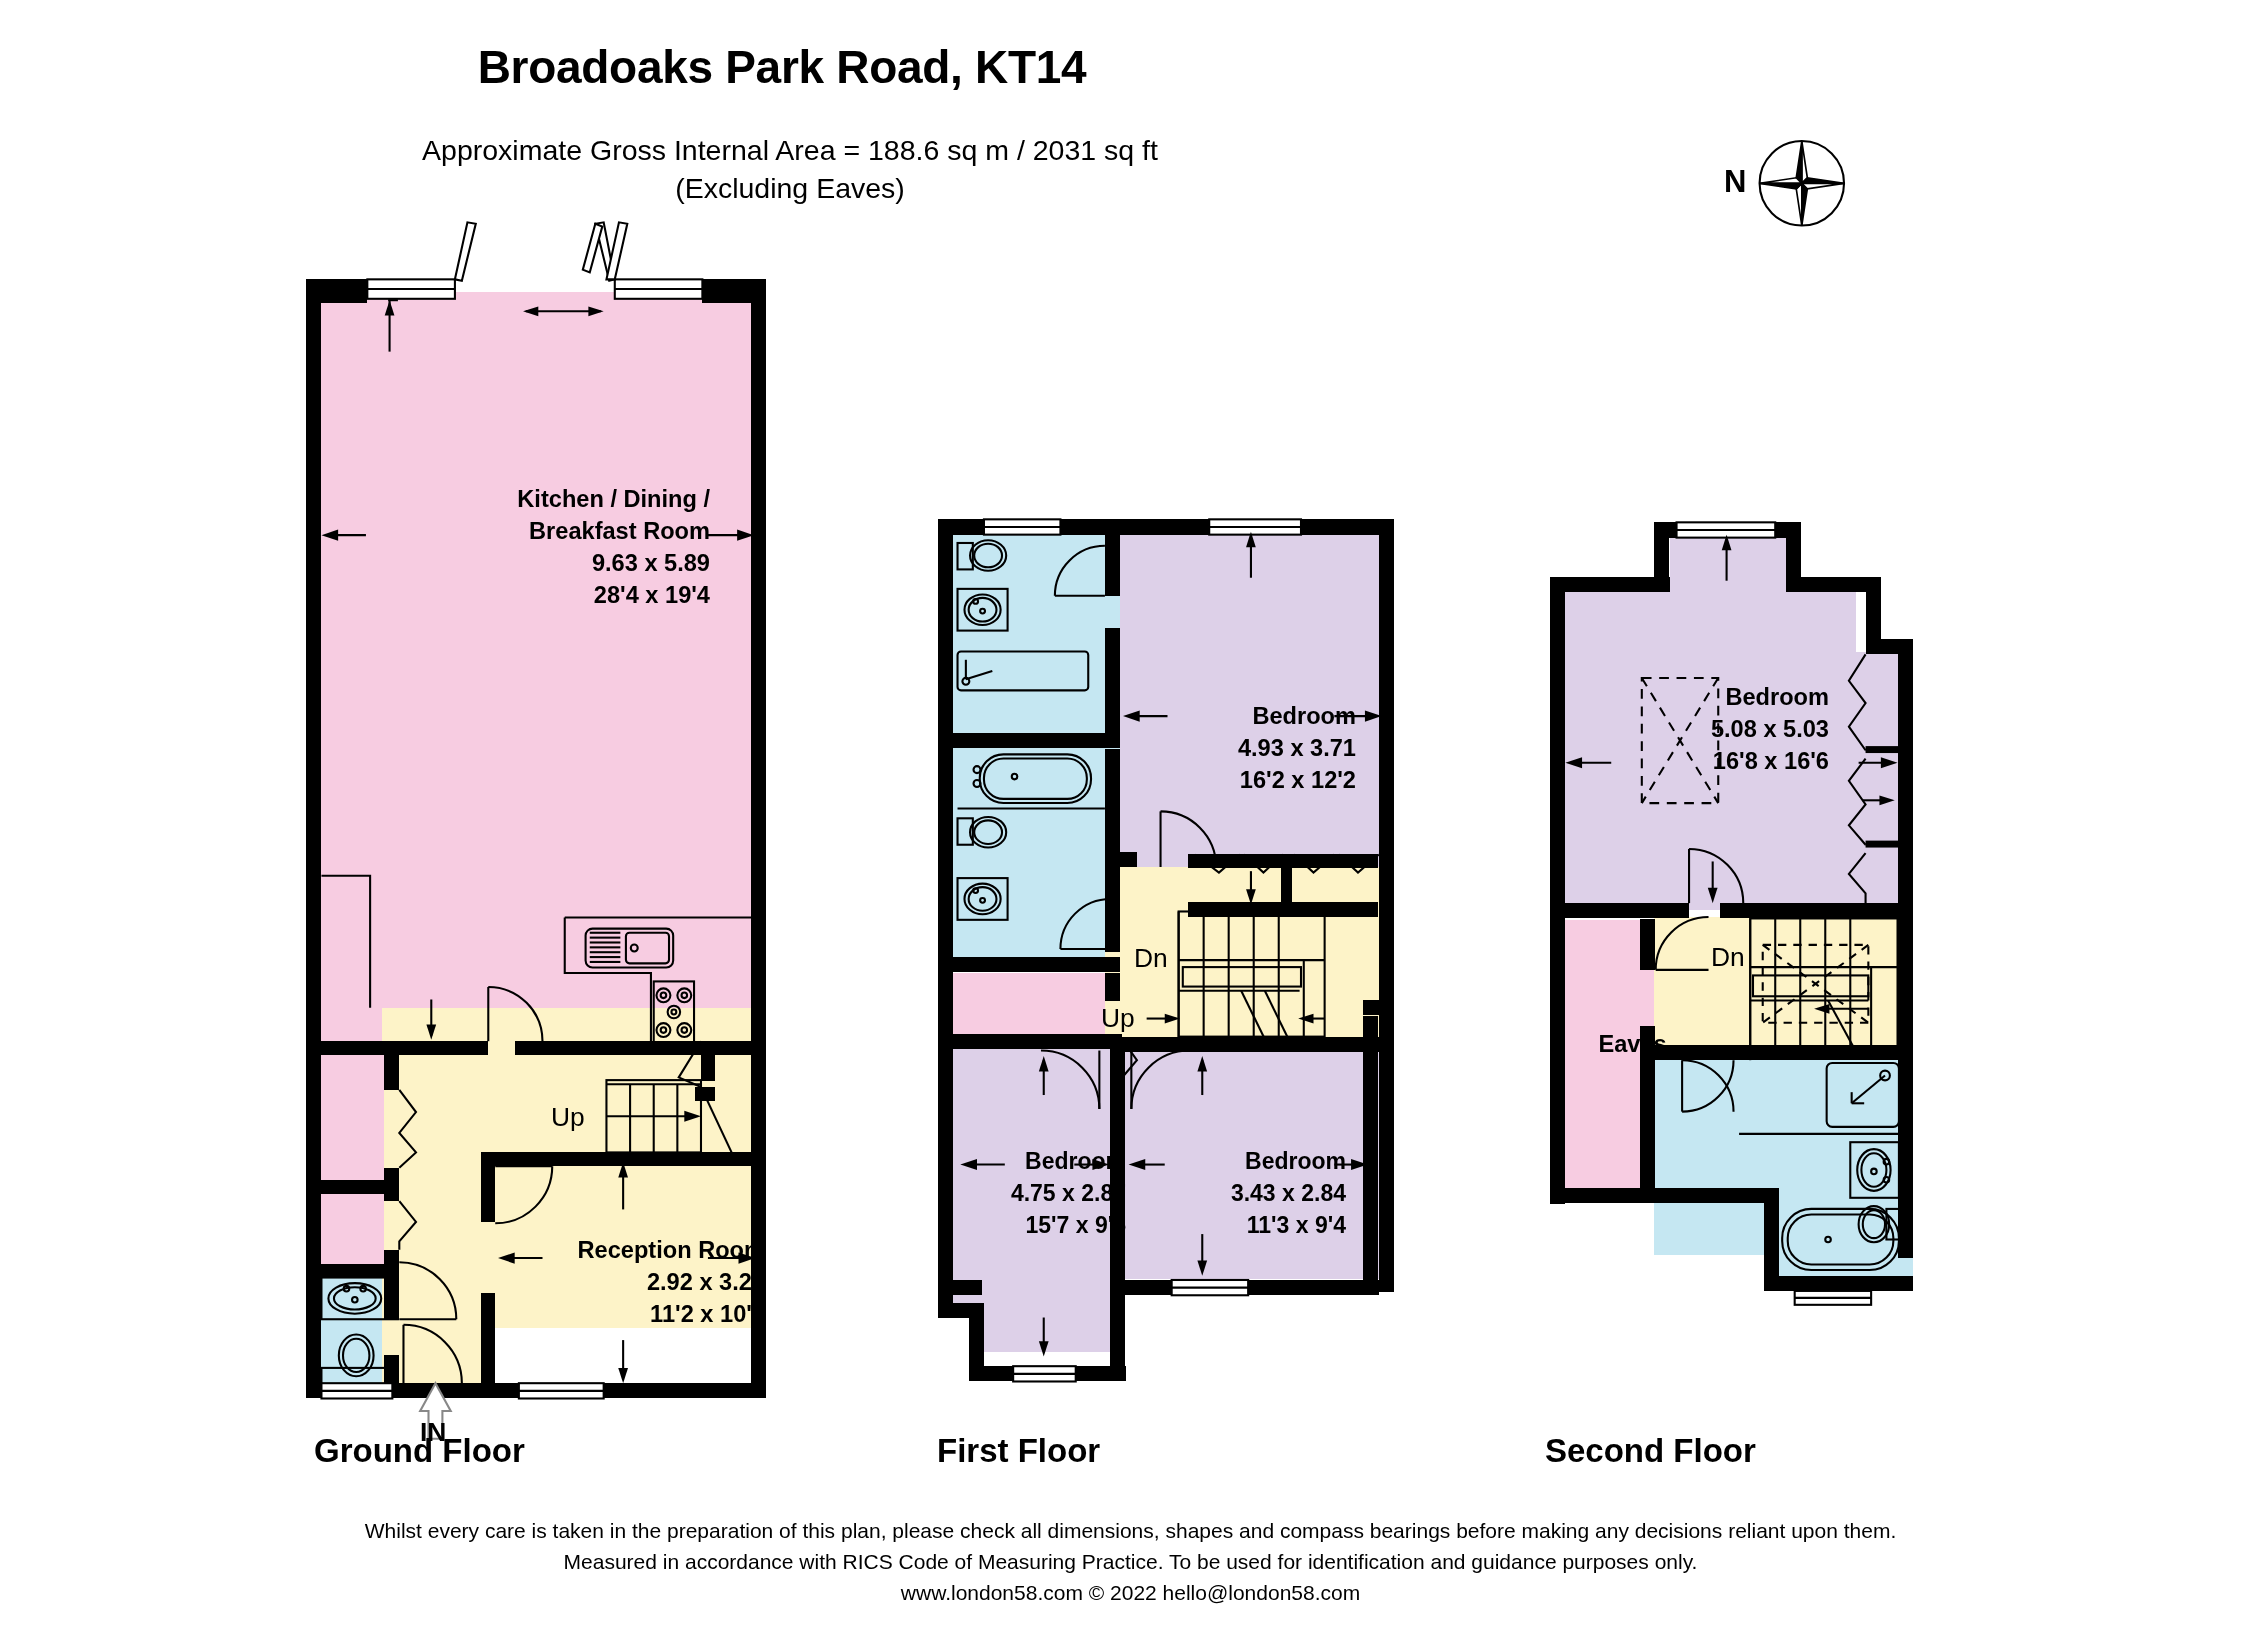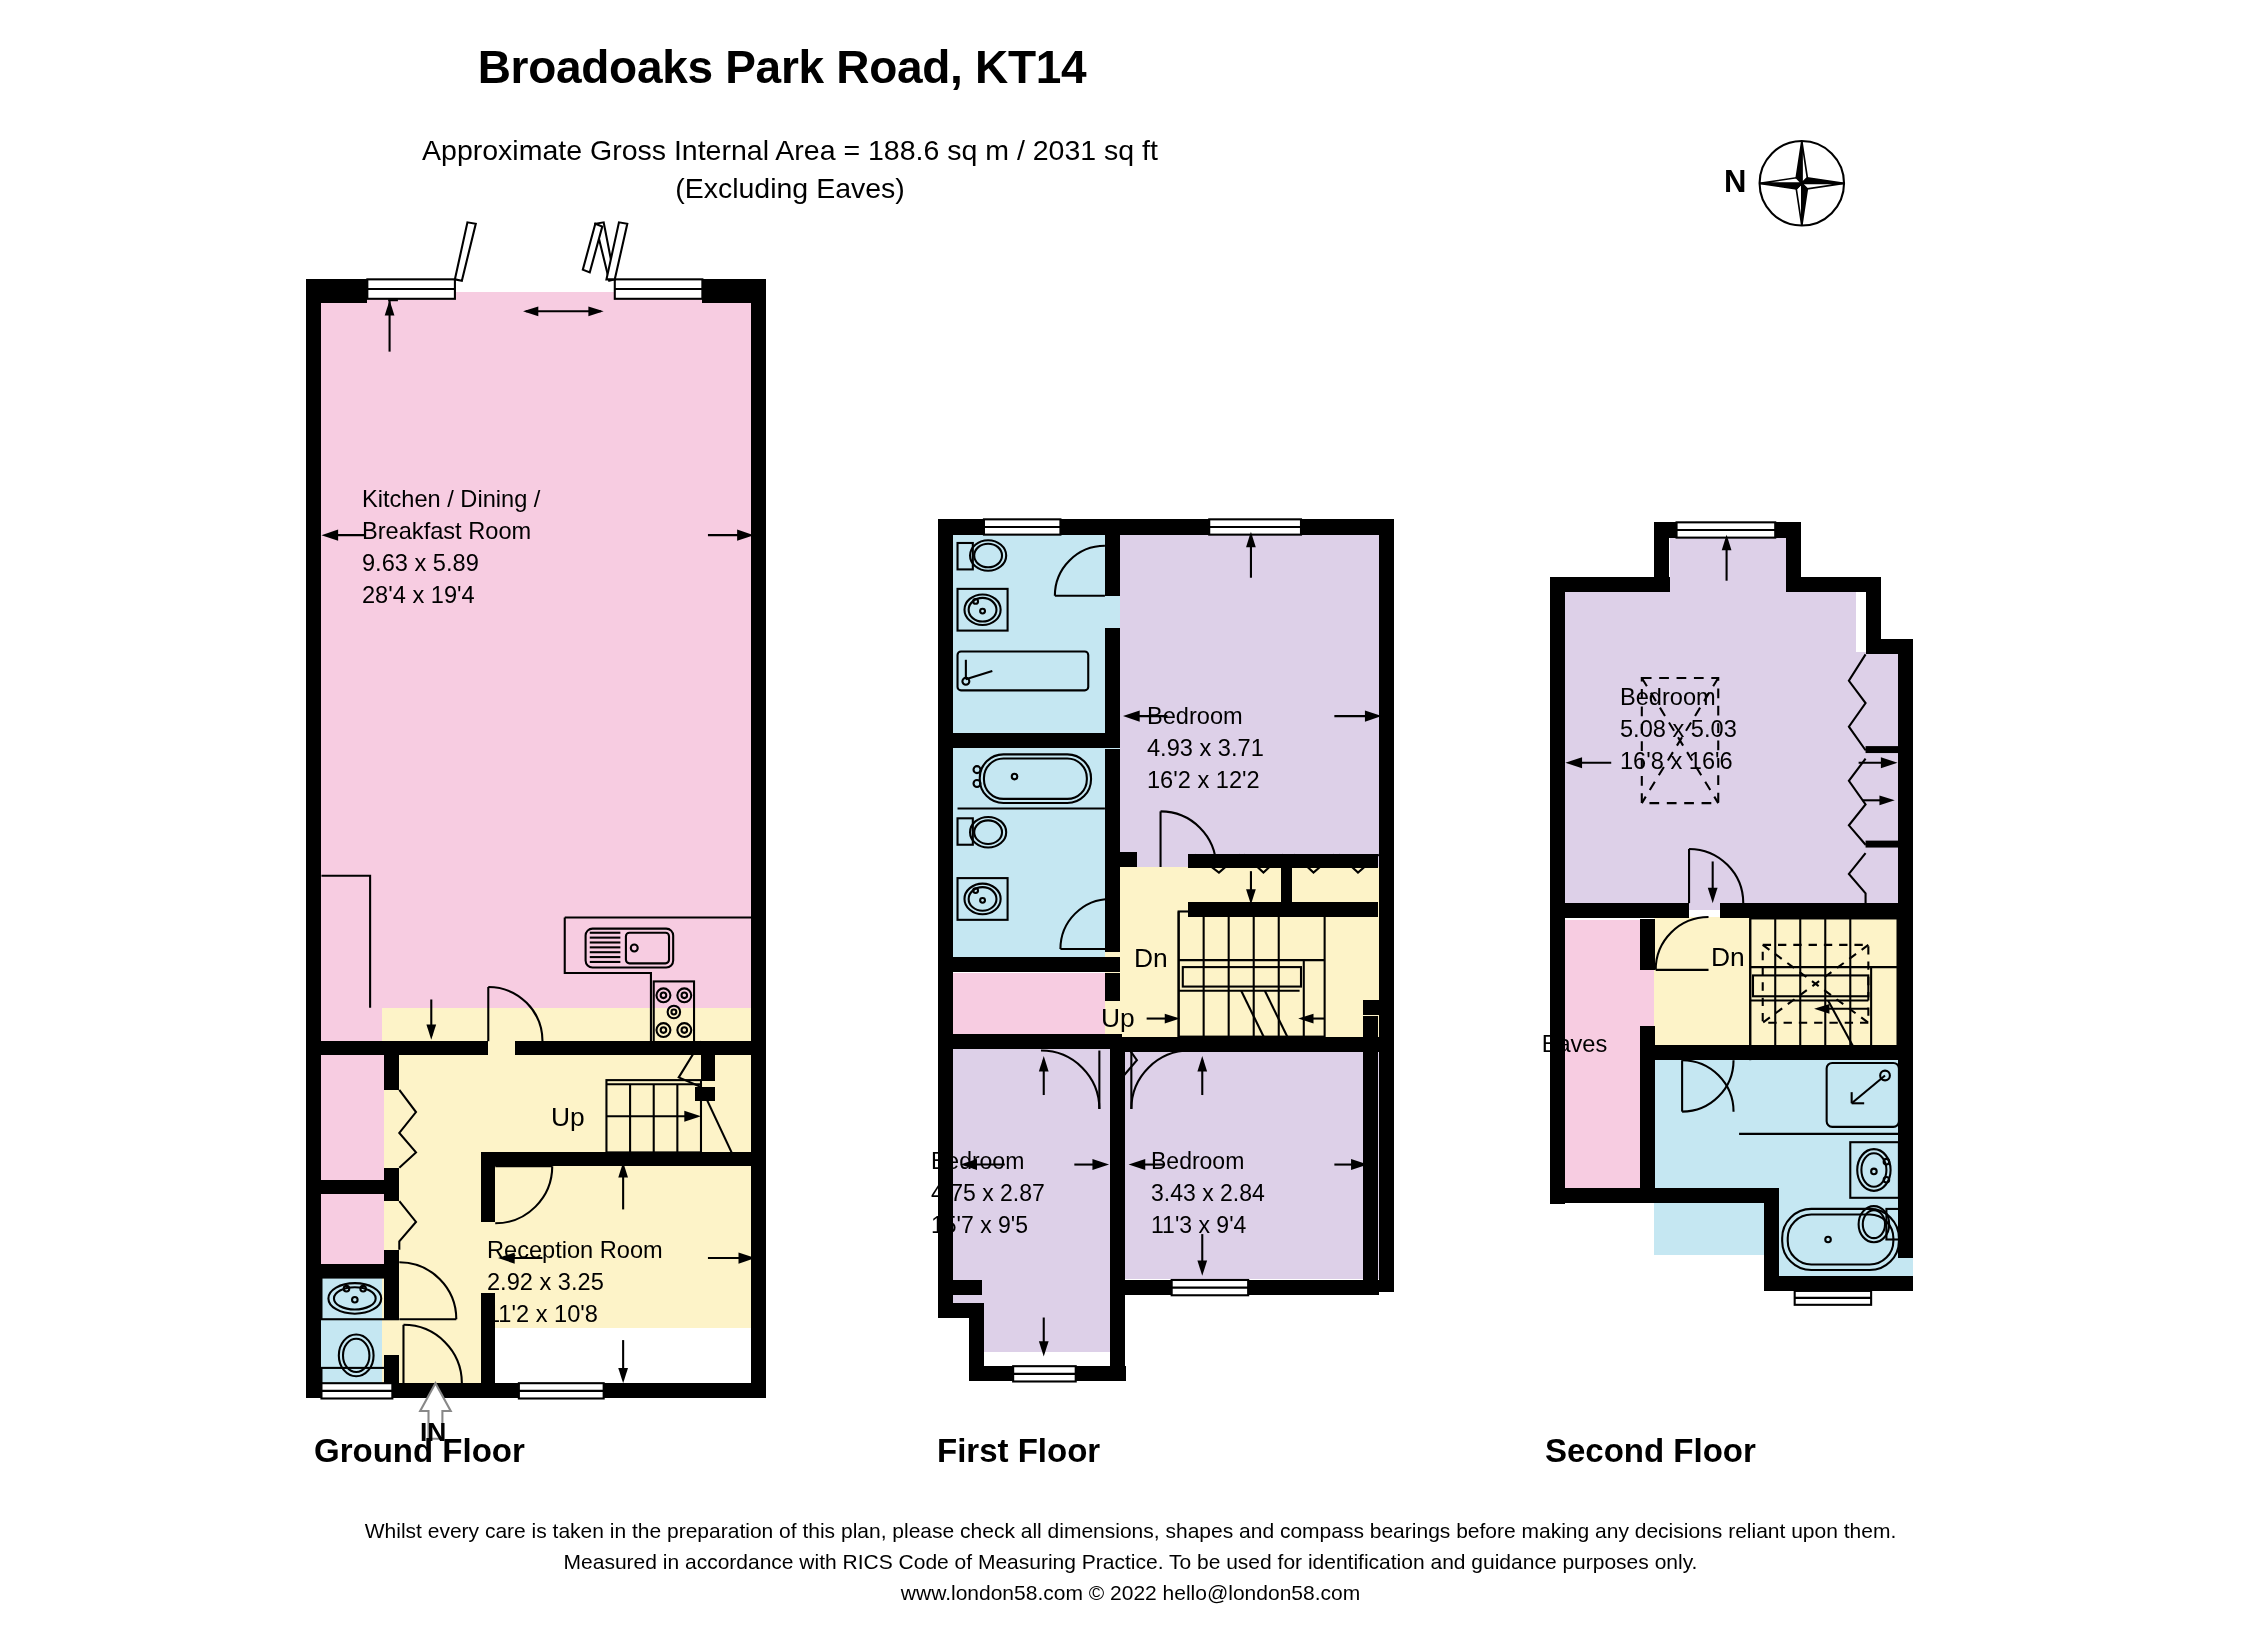--- a/index.html
+++ b/index.html
@@ -34,21 +34,21 @@
   .footer{
     position:absolute;left:0;top:1515px;width:2261px;text-align:center;
     font-size:21px;line-height:31px;
   }
   .footer div{white-space:nowrap;}
 
   
   .plan{position:absolute;}
   .fill{position:absolute;}
   .w{position:absolute;background:#000;}
-  .lbl{position:absolute;text-align:left;font-size:23.6px;line-height:32px;white-space:nowrap;}
+  .lbl{position:absolute;text-align:right;font-size:23.6px;line-height:32px;white-space:nowrap;font-weight:bold;}
   .lbl.small{font-size:23px;}
   .tag{position:absolute;font-size:26.4px;white-space:nowrap;}
   .in-tag{position:absolute;font-size:26.4px;font-weight:bold;white-space:nowrap;text-align:right;}
   svg.ov{position:absolute;left:0;top:0;overflow:visible;pointer-events:none;}
 </style>
 </head>
 <body>
 
 <div id="page">
 

